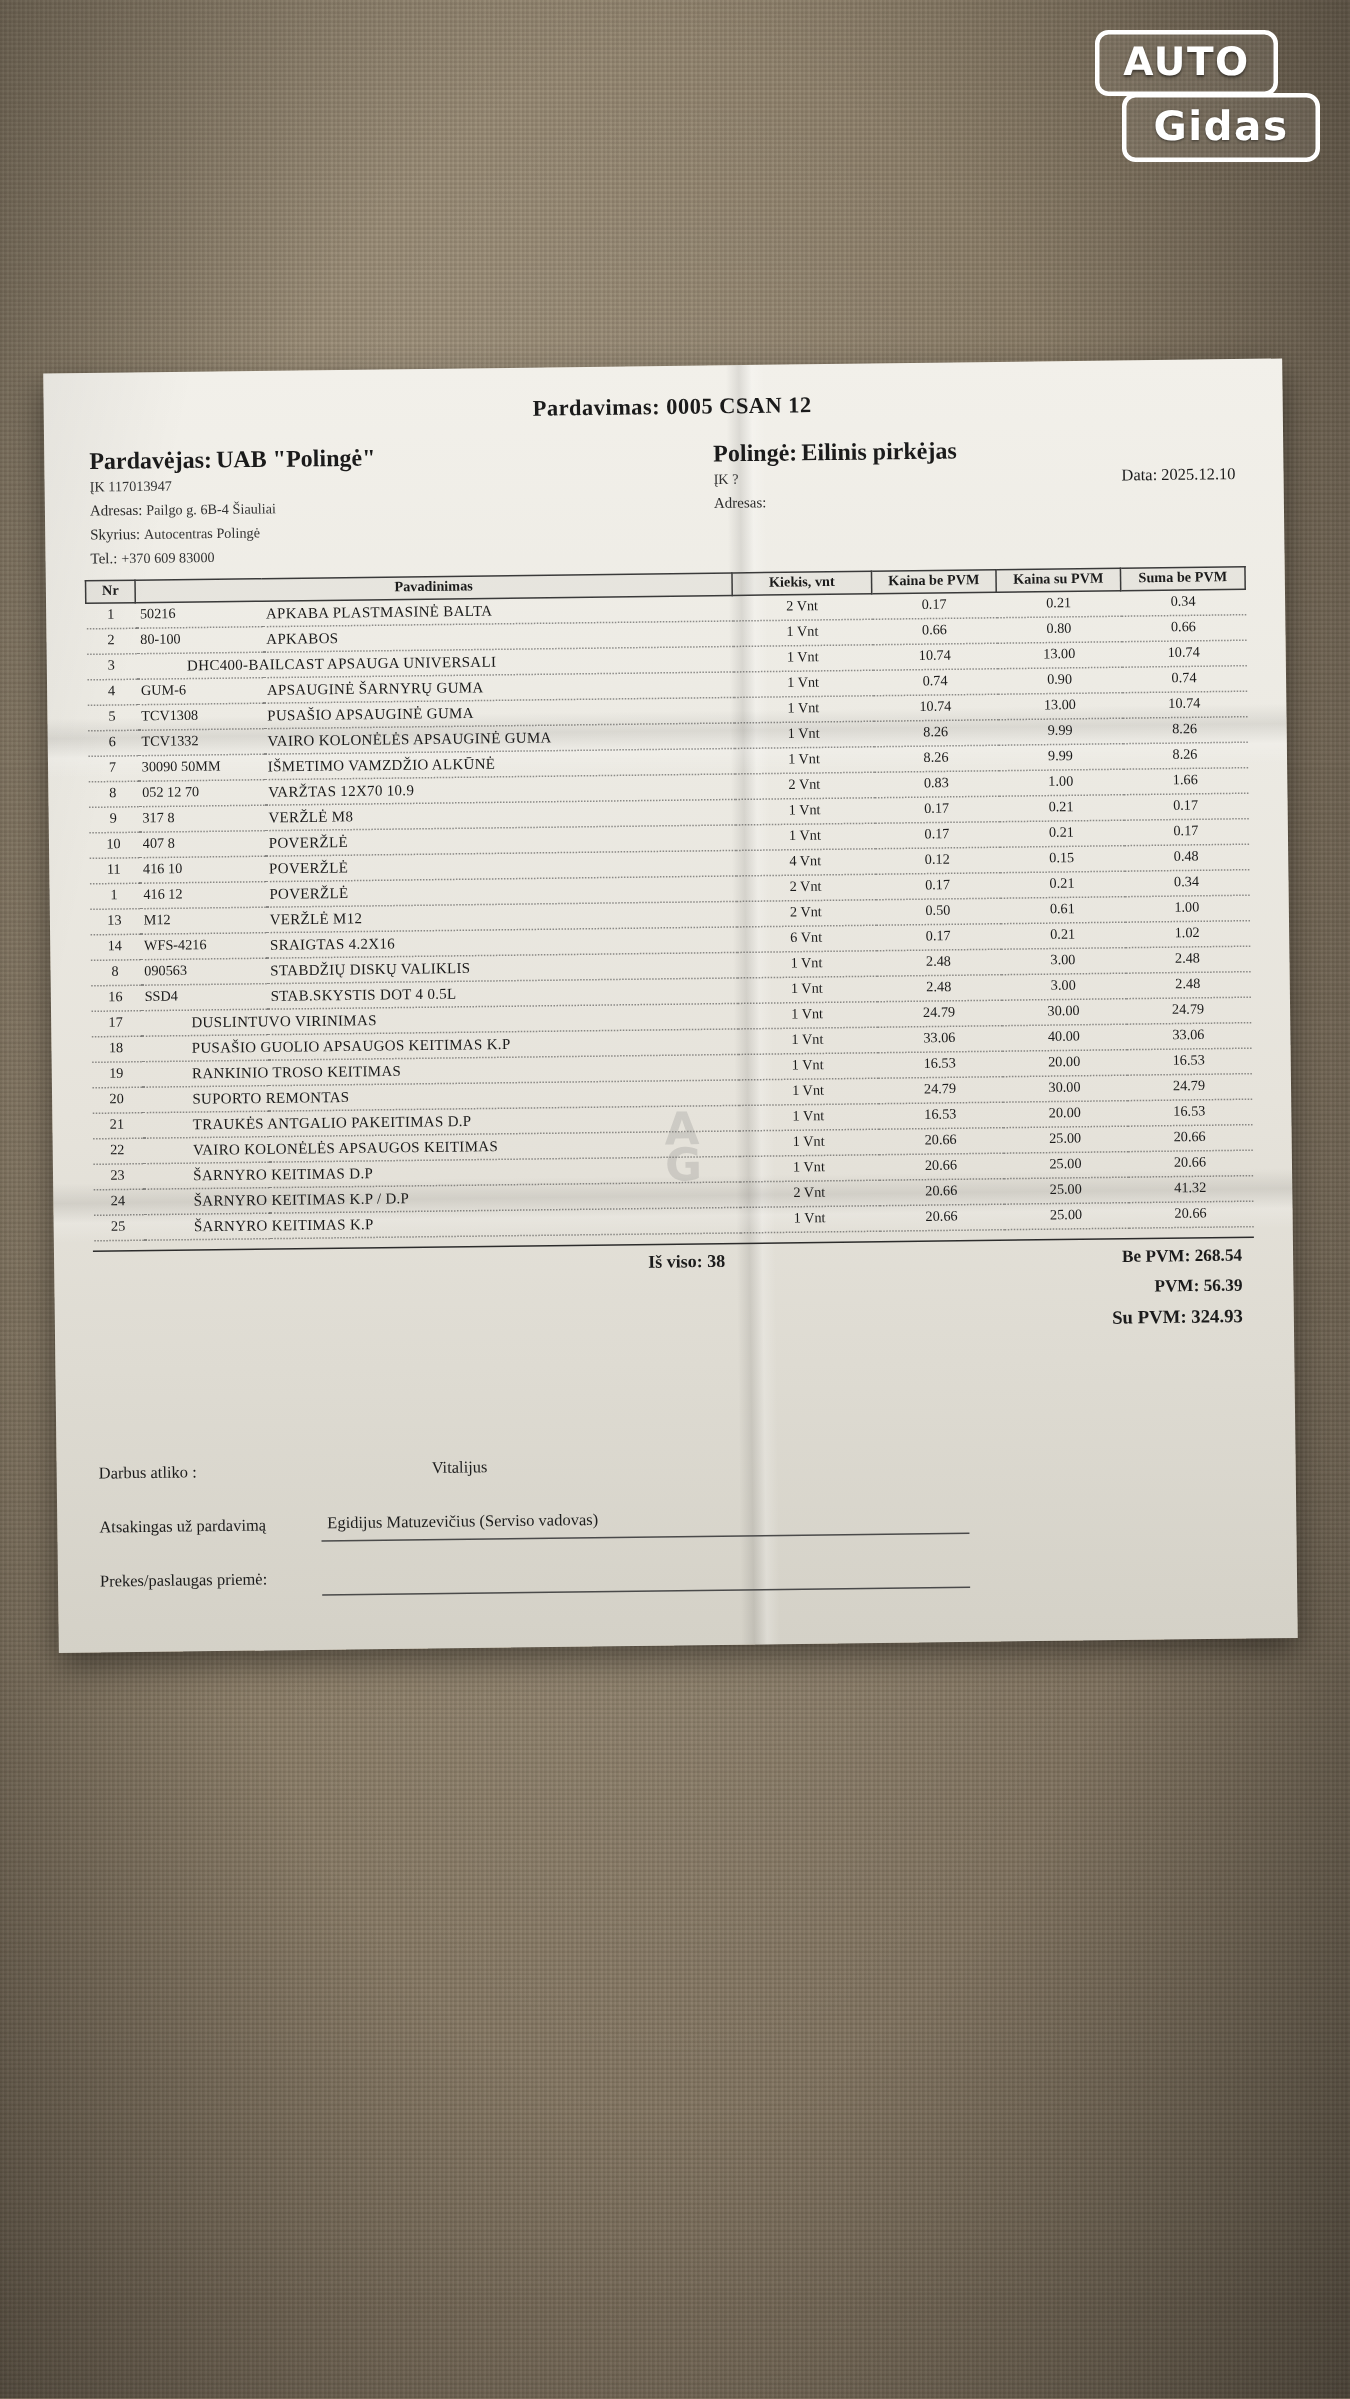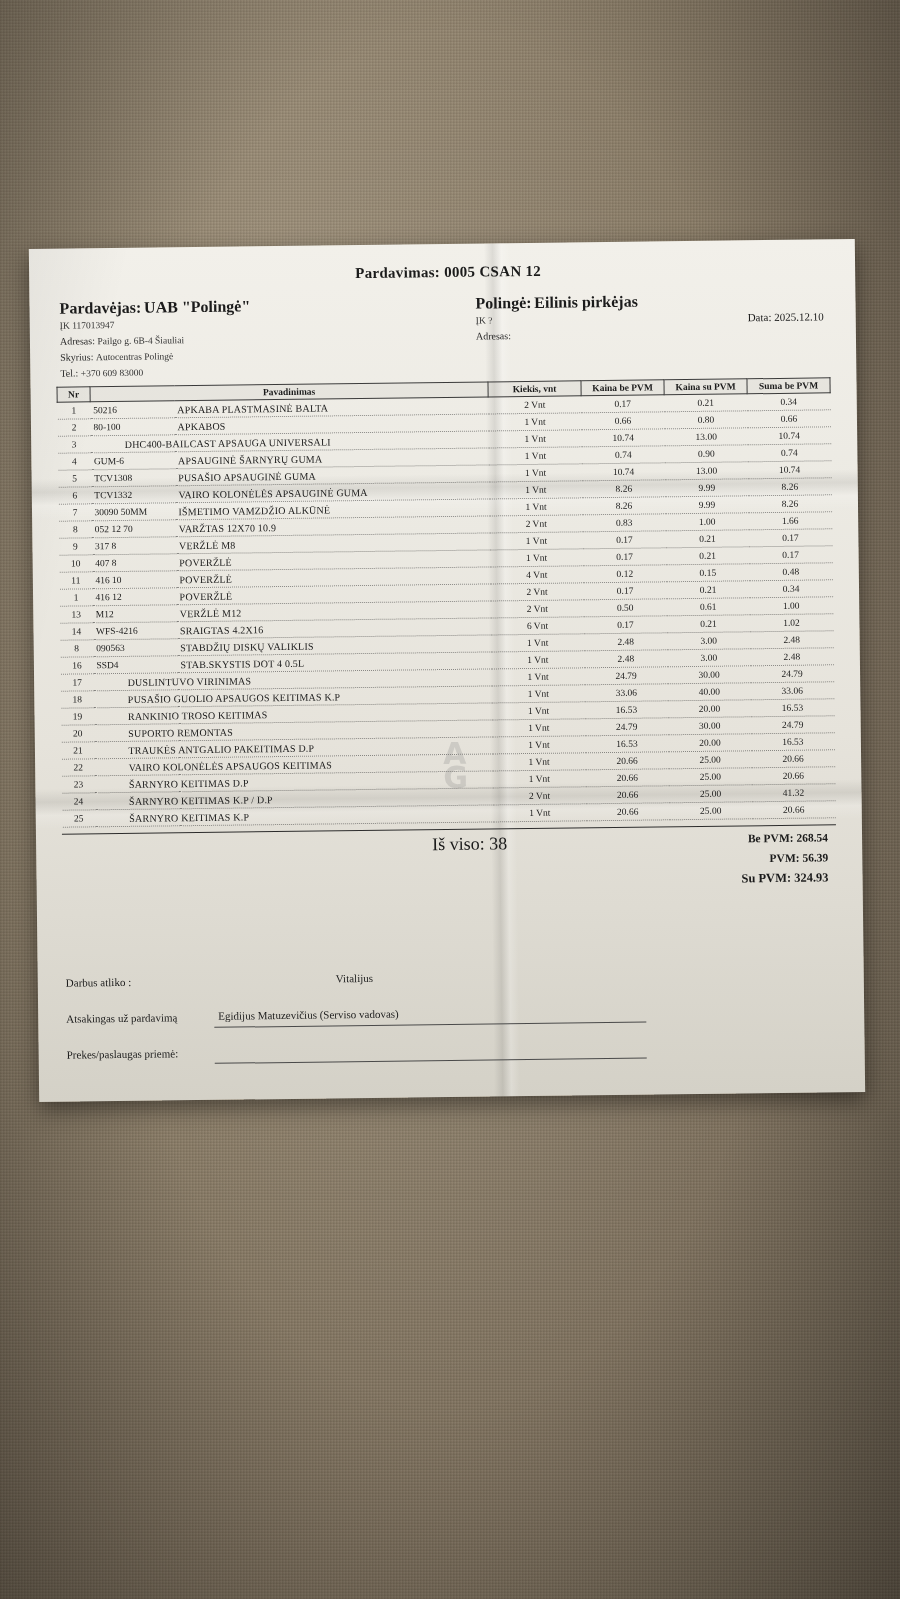--- a/index.html
+++ b/index.html
@@ -175,22 +175,22 @@
     margin-top: 6px;
     border-top: 1.6px solid #2c2c2c;
     padding-top: 7px;
     height: 74px;
     font-size: 12px;
   }
   .total-count {
     position: absolute;
     left: 370px;
     top: 4px;
-    font-weight: normal;
-    font-size: 18px;
+    font-weight: bold;
+    font-size: 12px;
   }
   .totals-right {
     position: absolute;
     right: 8px;
     top: 2px;
     text-align: right;
     line-height: 20px;
   }
   .totals-right div { font-weight: bold; font-size: 11.5px; }
   .totals-right div.big { font-size: 12.5px; }
@@ -238,20 +238,24 @@
     line-height: 24px;
     pointer-events: none;
     z-index: 5;
   }
 </style>
 </head>
 <body>
 
 <div id="photo">
 
+  <div class="watermark">
+    <div class="wm-box wm-auto">AUTO</div>
+    <div class="wm-box wm-gidas">Gidas</div>
+  </div>
 
   <div id="sheet">
     <div class="crease-v" style="left:455px;"></div>
     <div class="crease-h" style="top:230px;"></div>
     <div class="crease-h" style="top:540px;"></div>
 
     <div class="paper-wm">
       <div>A</div>
       <div>G</div>
     </div>
@@ -557,21 +561,21 @@
             <span>Su PVM:</span>
             <span>324.93</span>
           </div>
         </div>
       </div>
     </div>
 
     <div class="signatures">
       <div class="sig-line">
         <span class="sig-label">Darbus atliko :</span>
-        <span class="sig-value" style="left:222px;margin-left:48px;">Vitalijus</span>
+        <span class="sig-value" style="left:222px;">Vitalijus</span>
       </div>
       <div class="sig-line">
         <span class="sig-label">Atsakingas už pardavimą</span>
         <span class="sig-value" style="left:152px;">Egidijus Matuzevičius (Serviso vadovas)</span>
         <span class="sig-rule" style="left:148px; width:432px;"></span>
       </div>
       <div class="sig-line">
         <span class="sig-label">Prekes/paslaugas priemė:</span>
         <span class="sig-value" style="left:152px;"></span>
         <span class="sig-rule" style="left:148px; width:432px;"></span>

